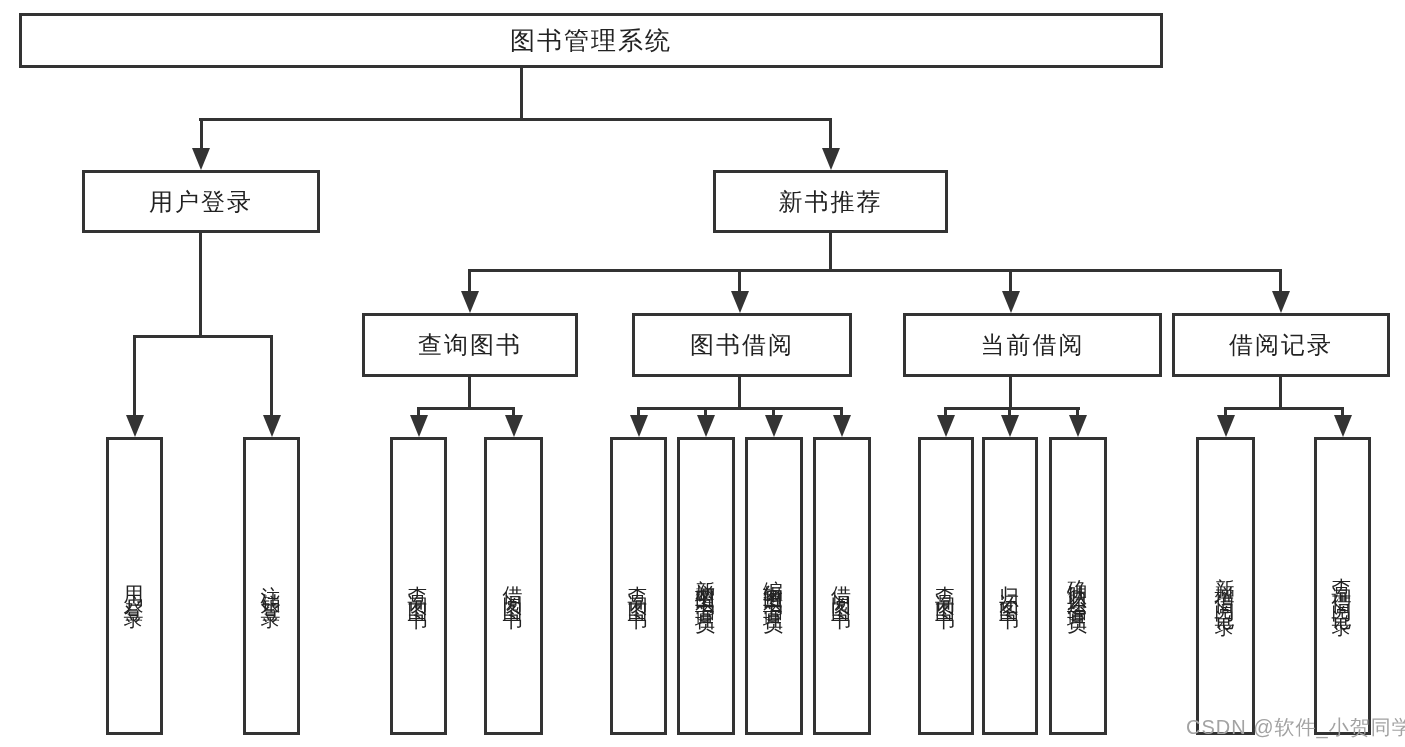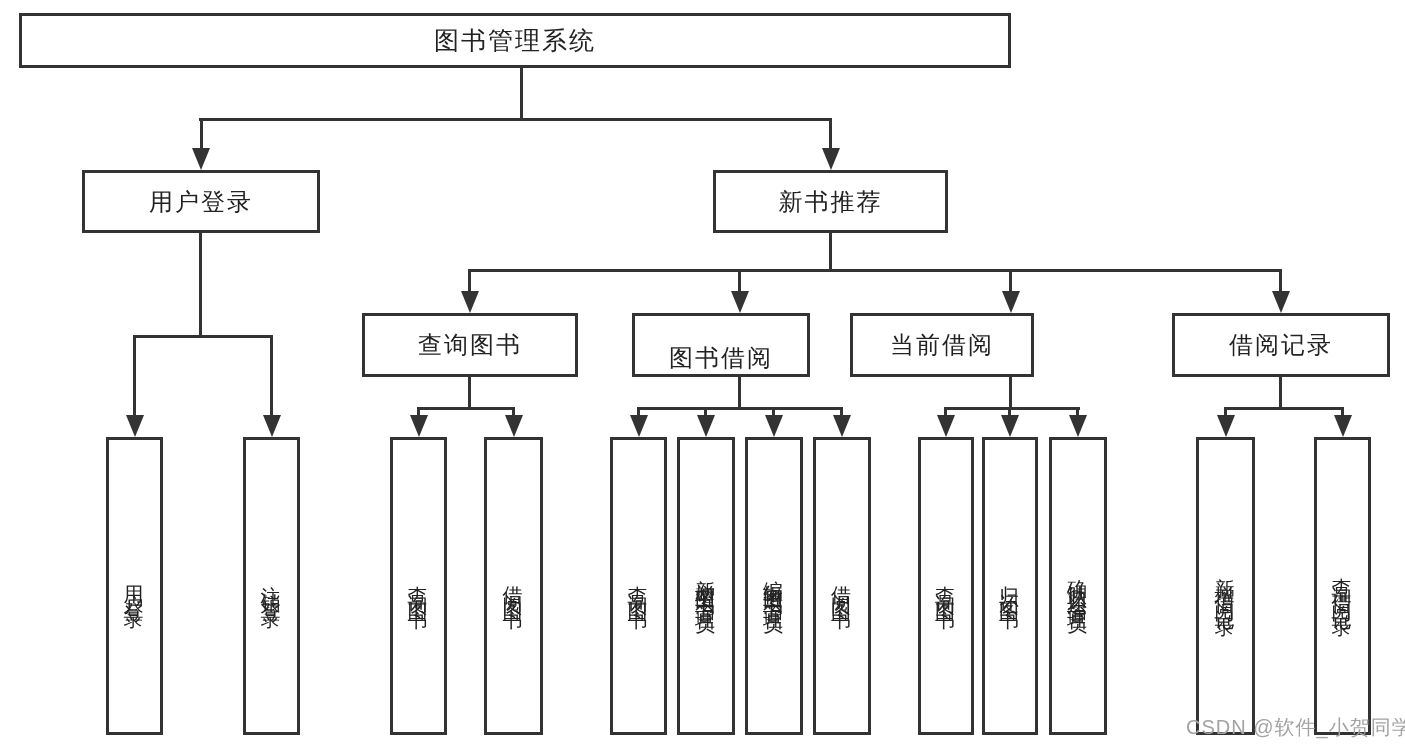--- a/index.html
+++ b/index.html
@@ -84,41 +84,41 @@
   <div class="v" style="left:1076px;top:407px;width:3px;height:14px;"></div>
   <div class="arrow" style="left:1069px;top:415px;"></div>
 
   <div class="v" style="left:1279px;top:377px;width:3px;height:33px;"></div>
   <div class="h" style="left:1224px;top:407px;width:120px;height:3px;"></div>
   <div class="v" style="left:1224px;top:407px;width:3px;height:14px;"></div>
   <div class="arrow" style="left:1217px;top:415px;"></div>
   <div class="v" style="left:1341px;top:407px;width:3px;height:14px;"></div>
   <div class="arrow" style="left:1334px;top:415px;"></div>
 
-  <div class="box" style="left:19px;top:13px;width:992px;height:55px;font-size:25px;">
+  <div class="box" style="left:19px;top:13px;width:1144px;height:55px;font-size:25px;">
     <span>图书管理系统</span>
   </div>
 
   <div class="box" style="left:82px;top:170px;width:238px;height:63px;">
     <span>用户登录</span>
   </div>
 
   <div class="box" style="left:713px;top:170px;width:235px;height:63px;">
     <span>新书推荐</span>
   </div>
 
   <div class="box" style="left:362px;top:313px;width:216px;height:64px;">
     <span>查询图书</span>
   </div>
 
-  <div class="box" style="left:632px;top:313px;width:178px;height:64px;align-items:flex-end;">
+  <div class="box" style="left:632px;top:313px;width:220px;height:64px;">
     <span>图书借阅</span>
   </div>
 
-  <div class="box" style="left:850px;top:313px;width:184px;height:64px;">
+  <div class="box" style="left:903px;top:313px;width:259px;height:64px;">
     <span>当前借阅</span>
   </div>
 
   <div class="box" style="left:1172px;top:313px;width:218px;height:64px;">
     <span>借阅记录</span>
   </div>
 
   <div class="box leaf" style="left:106px;top:437px;width:57px;height:298px;">
     <span>用户登录</span>
   </div>

